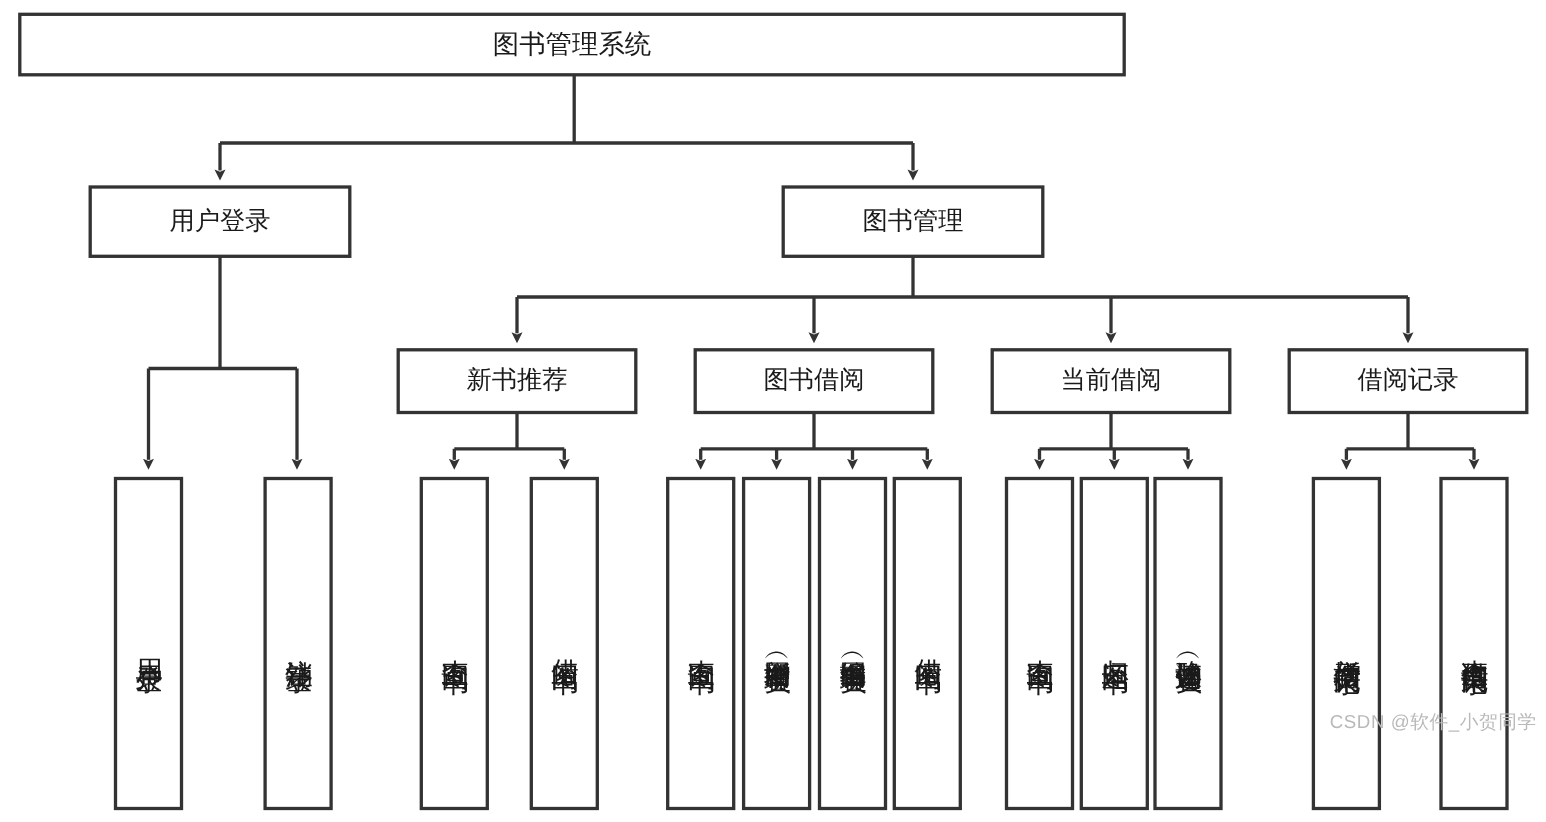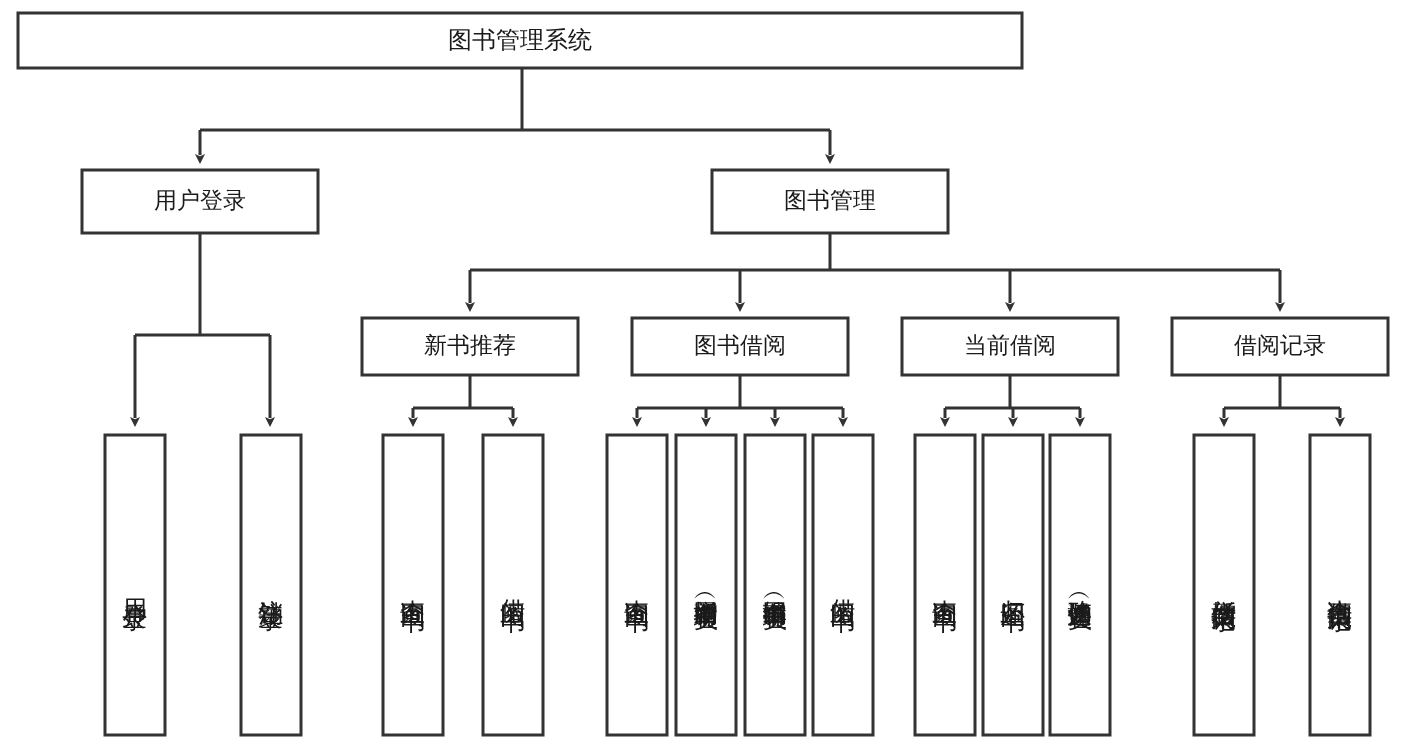--- a/index.html
+++ b/index.html
@@ -172,13 +172,14 @@
   <div class="leaf-label" style="left:607px;top:435px;width:60px;height:300px;">查询图书</div>
   <div class="leaf-label" style="left:676px;top:435px;width:60px;height:300px;font-size:24px;letter-spacing:1px;">新增图书（管理员）</div>
   <div class="leaf-label" style="left:745px;top:435px;width:60px;height:300px;font-size:24px;letter-spacing:1px;">编辑图书（管理员）</div>
   <div class="leaf-label" style="left:813px;top:435px;width:60px;height:300px;">借阅图书</div>
   <div class="leaf-label" style="left:915px;top:435px;width:60px;height:300px;">查询图书</div>
   <div class="leaf-label" style="left:983px;top:435px;width:60px;height:300px;">归还图书</div>
   <div class="leaf-label" style="left:1050px;top:435px;width:60px;height:300px;font-size:24px;letter-spacing:1px;">确认归还（管理员）</div>
   <div class="leaf-label" style="left:1194px;top:435px;width:60px;height:300px;letter-spacing:2px;">新增借阅记录</div>
   <div class="leaf-label" style="left:1310px;top:435px;width:60px;height:300px;letter-spacing:2px;">查询借阅记录</div>
 
+  <div class="watermark">CSDN @软件_小贺同学</div>
 </div>
 
 </body></html>

